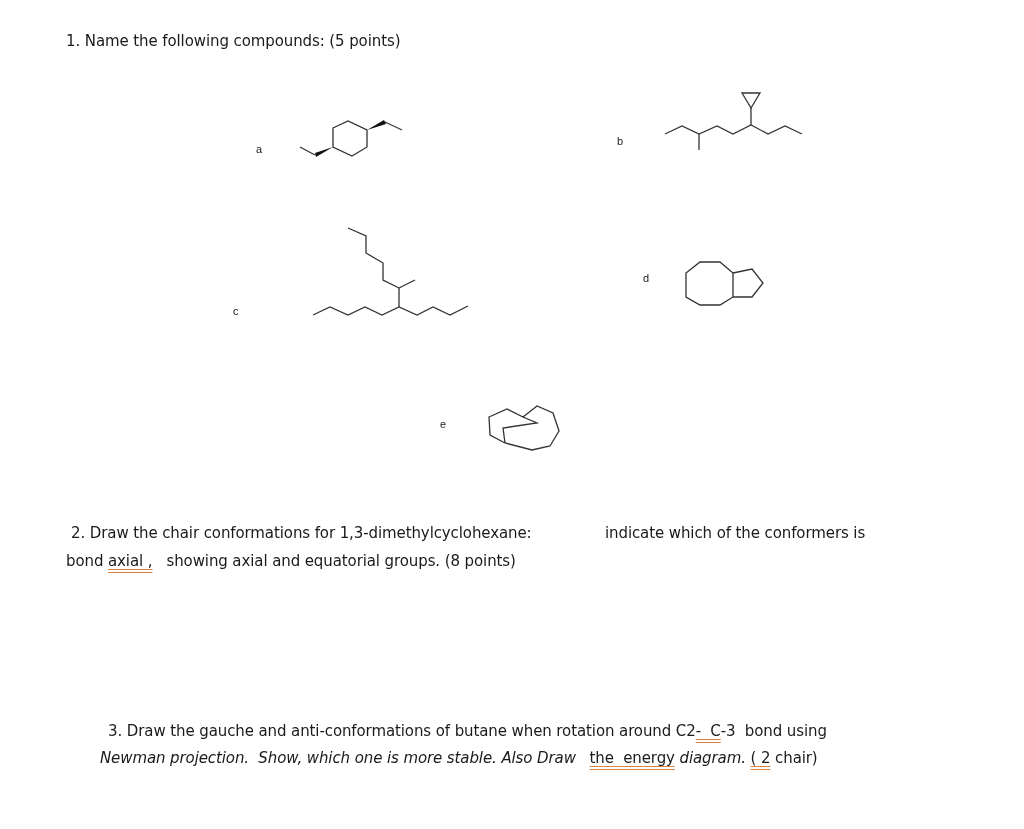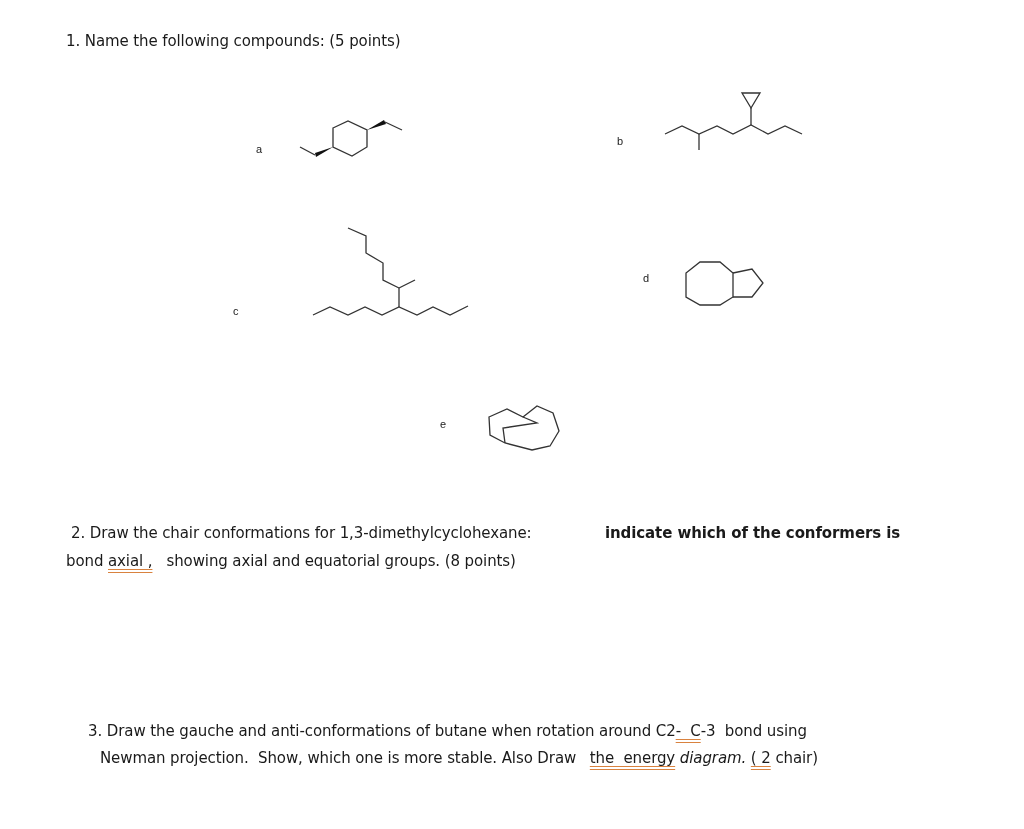--- a/index.html
+++ b/index.html
@@ -55,23 +55,23 @@
     </g>
   </g>
 
   <g fill="#111" stroke="none">
     <polygon points="333,147 315,153 316,157"></polygon>
     <polygon points="367,130 384,120 386,124"></polygon>
   </g>
 </svg>
 
 <div class="q" style="left:71px; top:520px;">2. Draw the chair conformations for 1,3-dimethylcyclohexane:</div>
-<div class="q" style="left:605px; top:520px;font-weight:bold;">indicate which of the conformers is</div>
+<div class="q" style="left:605px; top:520px;">indicate which of the conformers is</div>
 <div class="q" style="left:66px; top:548px;">
   <span style="white-space:pre;">bond </span><span class="squig">axial ,</span><span style="white-space:pre;">   showing axial and equatorial groups. (8 points)</span>
 </div>
 
-<div class="q" style="left:88px; top:718px;text-align:right;">
+<div class="q" style="left:108px; top:718px;text-align:right;">
   <span>3. Draw the gauche and anti-conformations of butane when rotation around C2</span><span class="squig" style="white-space:pre;">-  C</span><span style="white-space:pre;">-3  bond using</span>
 </div>
 <div class="q" style="left:100px; top:745px;">
-  <span style="white-space:pre;">Newman projection.  Show, which one is more stable. Also Draw </span><span class="squig" style="white-space:pre;margin-left:9px;">the  energy</span><span style="white-space:pre;font-style:italic;"> diagram. </span><span class="squig">( 2</span><span style="white-space:pre;"> chair)</span>
+  <span style="white-space:pre;font-style:italic;">Newman projection.  Show, which one is more stable. Also Draw </span><span class="squig" style="white-space:pre;margin-left:9px;">the  energy</span><span style="white-space:pre;font-style:italic;"> diagram. </span><span class="squig">( 2</span><span style="white-space:pre;"> chair)</span>
 </div>
 
 </body></html>

